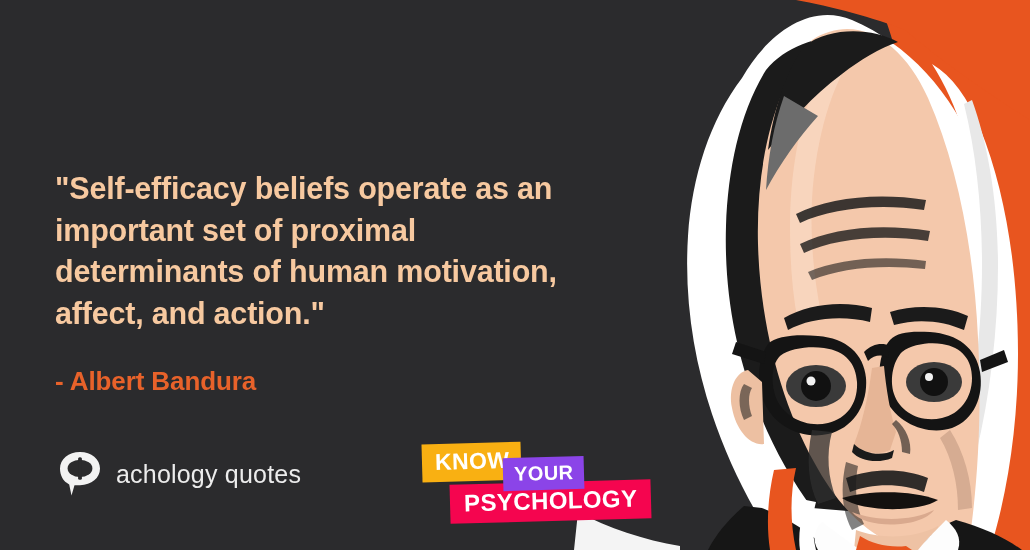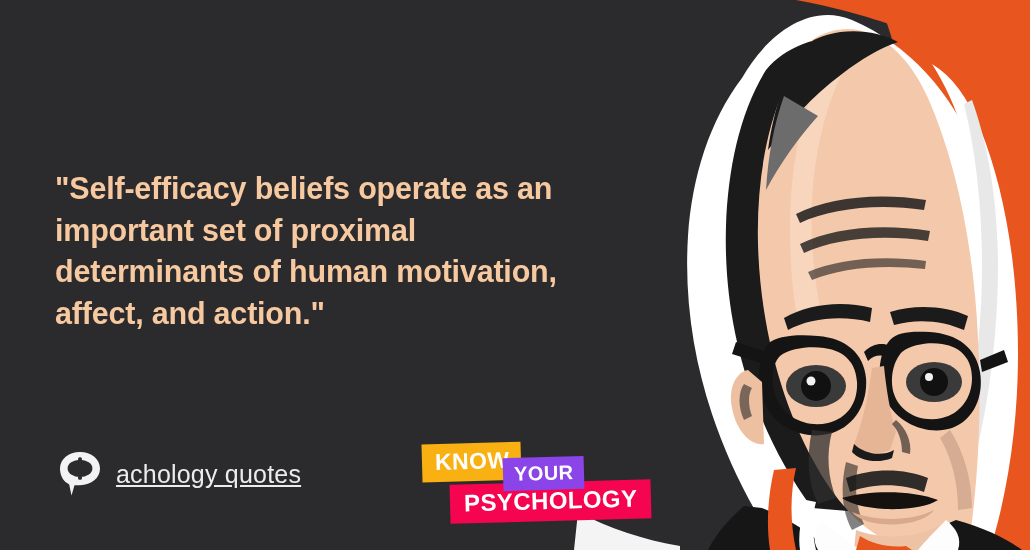--- a/index.html
+++ b/index.html
@@ -61,21 +61,20 @@
     display: flex;
     align-items: center;
     gap: 14px;
   }
   .brand-mark { width: 44px; height: 46px; display: block; }
   .brand-name {
     color: #ececec;
     font-size: 25px;
     font-weight: 400;
     letter-spacing: 0.2px;
-    text-decoration: underline;
   }
 
   
   .kyp-badge {
     position: absolute;
     left: 422px;
     top: 440px;
     width: 215px;
     height: 80px;
   }
@@ -310,20 +309,21 @@
 
         <path d="M 246 500 C 240 520 238 538 240 550 L 256 550 C 252 534 252 516 256 502 Z" fill="#ffffff"></path>
 
         <path d="M 18 512 C 48 528 84 540 120 546 L 120 550 L 14 550 Z" fill="#ffffff" opacity="0.95"></path>
       </g>
     </svg>
   </div>
 
   <div class="quote-block">
     <p class="quote-text">"Self-efficacy beliefs operate as an important set of proximal determinants of human motivation, affect, and action."</p>
+    <p class="attribution">- Albert Bandura</p>
   </div>
 
   <div class="brand">
     <span class="brand-mark-wrap">
       <svg class="brand-mark" viewBox="0 0 44 46" xmlns="http://www.w3.org/2000/svg">
         <path d="M22 1 C33.5 1 42 8.2 42 17.6 C42 27 33.5 34.2 22 34.2
                  L16.5 34.2 L13.5 44.5 L11.2 33.4 C5.2 30.6 2 24.6 2 17.6
                  C2 8.2 10.5 1 22 1 Z" fill="#f2f2f2"></path>
         <ellipse cx="22" cy="17.4" rx="12.4" ry="8.6" fill="#2b2b2d"></ellipse>
         <rect x="20.1" y="6.2" width="3.8" height="22.6" rx="1.6" fill="#2b2b2d"></rect>

